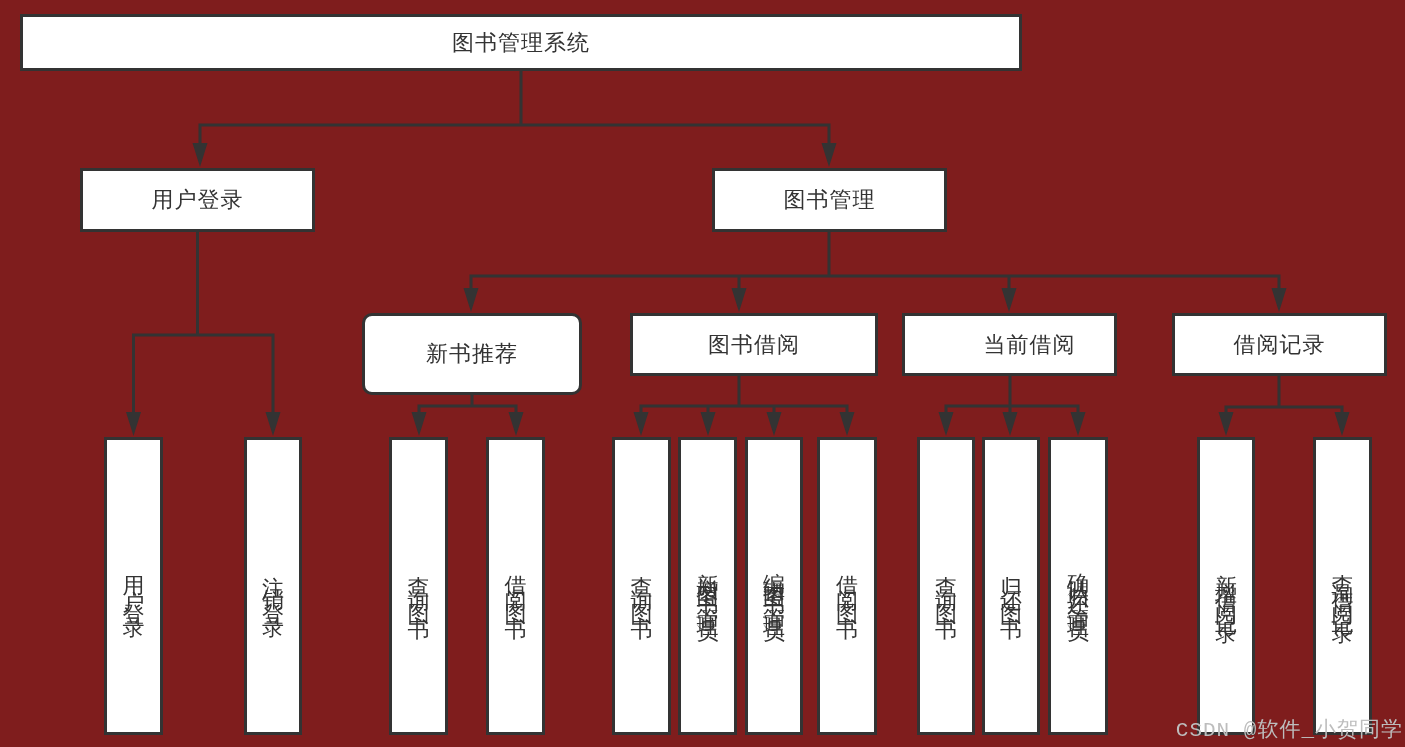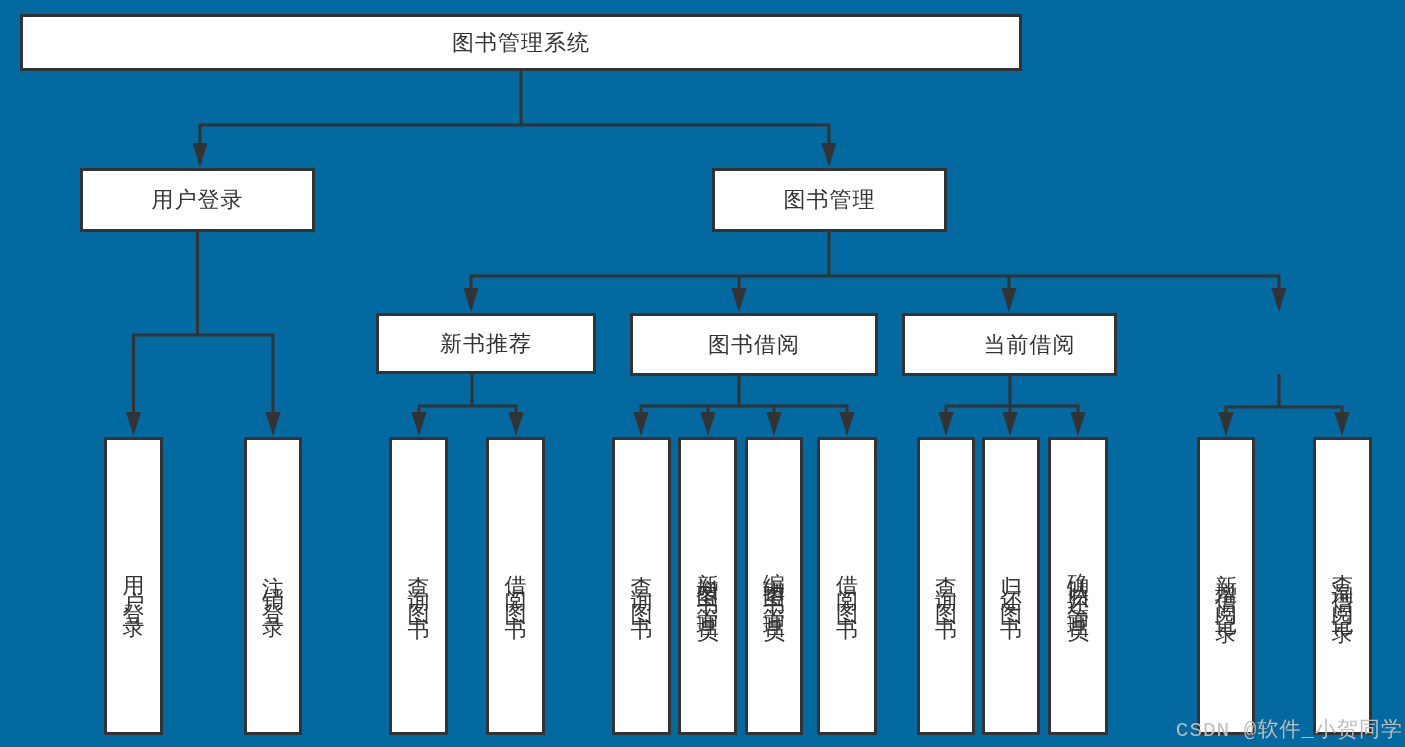--- a/index.html
+++ b/index.html
@@ -7,21 +7,21 @@
     padding: 0;
     background: #ffffff;
   }
   body {
     font-family: "Liberation Sans", "DejaVu Sans", sans-serif;
   }
   .canvas {
     position: relative;
     width: 1405px;
     height: 747px;
-    background: #0369a1;
+    background: #7f1d1d;
     overflow: hidden;
   }
   .edges {
     position: absolute;
     left: 0;
     top: 0;
     width: 1405px;
     height: 747px;
     pointer-events: none;
   }
@@ -131,23 +131,24 @@
       <path class="arrowhead" d="M1218.5 412 L1233.5 412 L1226 436 Z"></path>
       <path class="arrowhead" d="M1334.5 412 L1349.5 412 L1342 436 Z"></path>
     </g>
   </svg>
 
   <div class="hnode" style="left:20px; top:14px; width:1002px; height:57px;">图书管理系统</div>
 
   <div class="hnode" style="left:80px; top:168px; width:235px; height:64px;">用户登录</div>
   <div class="hnode" style="left:712px; top:168px; width:235px; height:64px;">图书管理</div>
 
-  <div class="hnode" style="left:376px; top:313px; width:220px; height:61px;">新书推荐</div>
+  <div class="hnode" style="left:362px; top:313px; width:220px; height:82px;border-radius:10px;">新书推荐</div>
   <div class="hnode" style="left:630px; top:313px; width:248px; height:63px;">图书借阅</div>
   <div class="hnode" style="left:902px; top:313px; width:215px; height:63px;padding-left:40px;">当前借阅</div>
+  <div class="hnode" style="left:1172px; top:313px; width:215px; height:63px;">借阅记录</div>
 
   <div class="vnode" style="left:104px; width:59px;">用户登录</div>
   <div class="vnode" style="left:244px; width:58px;">注销登录</div>
 
   <div class="vnode" style="left:389px; width:59px;">查询图书</div>
   <div class="vnode" style="left:486px; width:59px;">借阅图书</div>
 
   <div class="vnode" style="left:612px; width:59px;">查询图书</div>
   <div class="vnode dense" style="left:678px; width:59px;">新增图书（管理员）</div>
   <div class="vnode dense" style="left:745px; width:58px;">编辑图书（管理员）</div>

